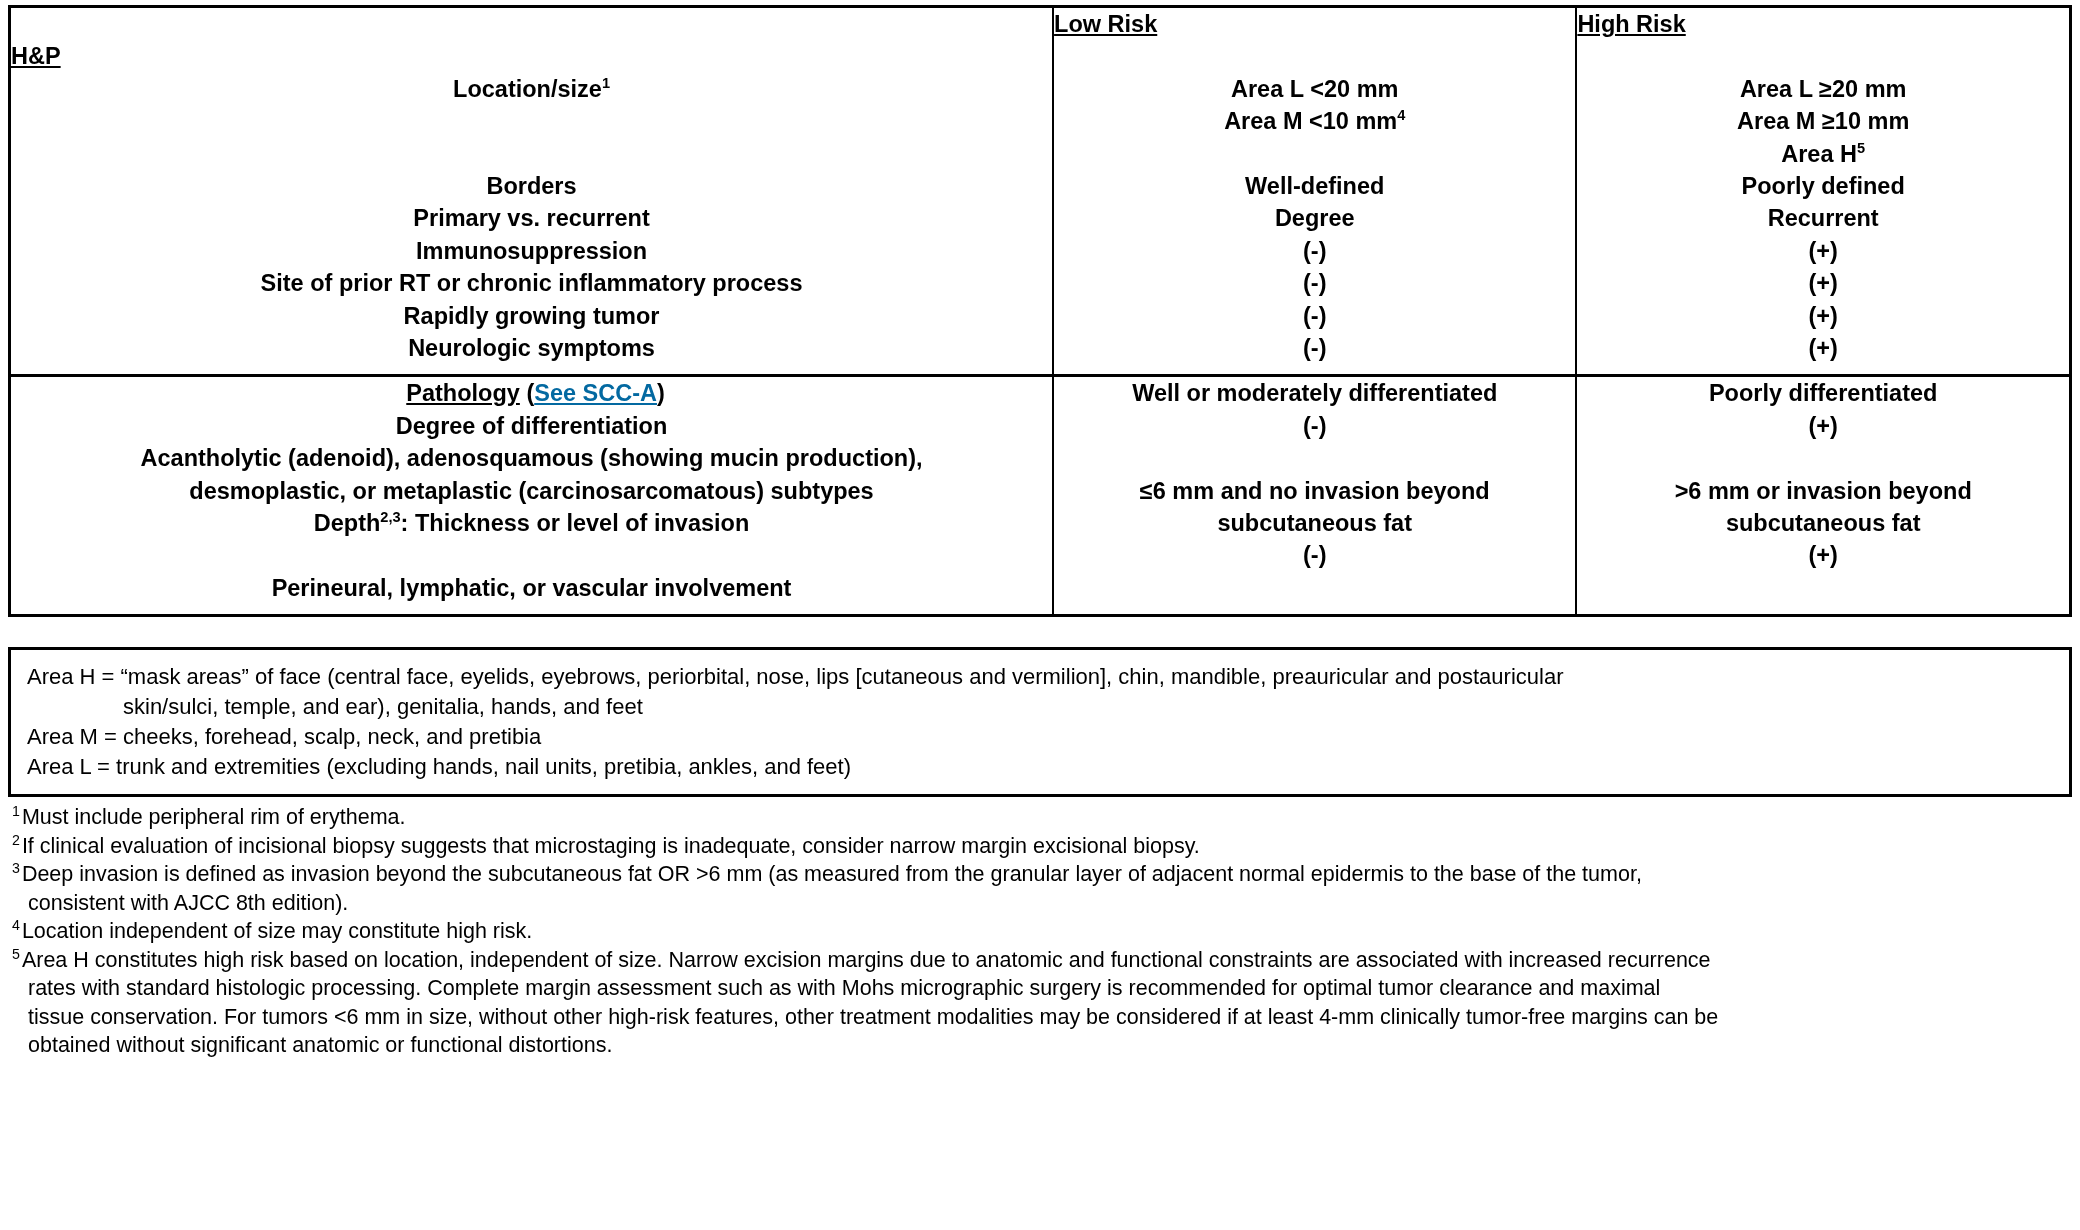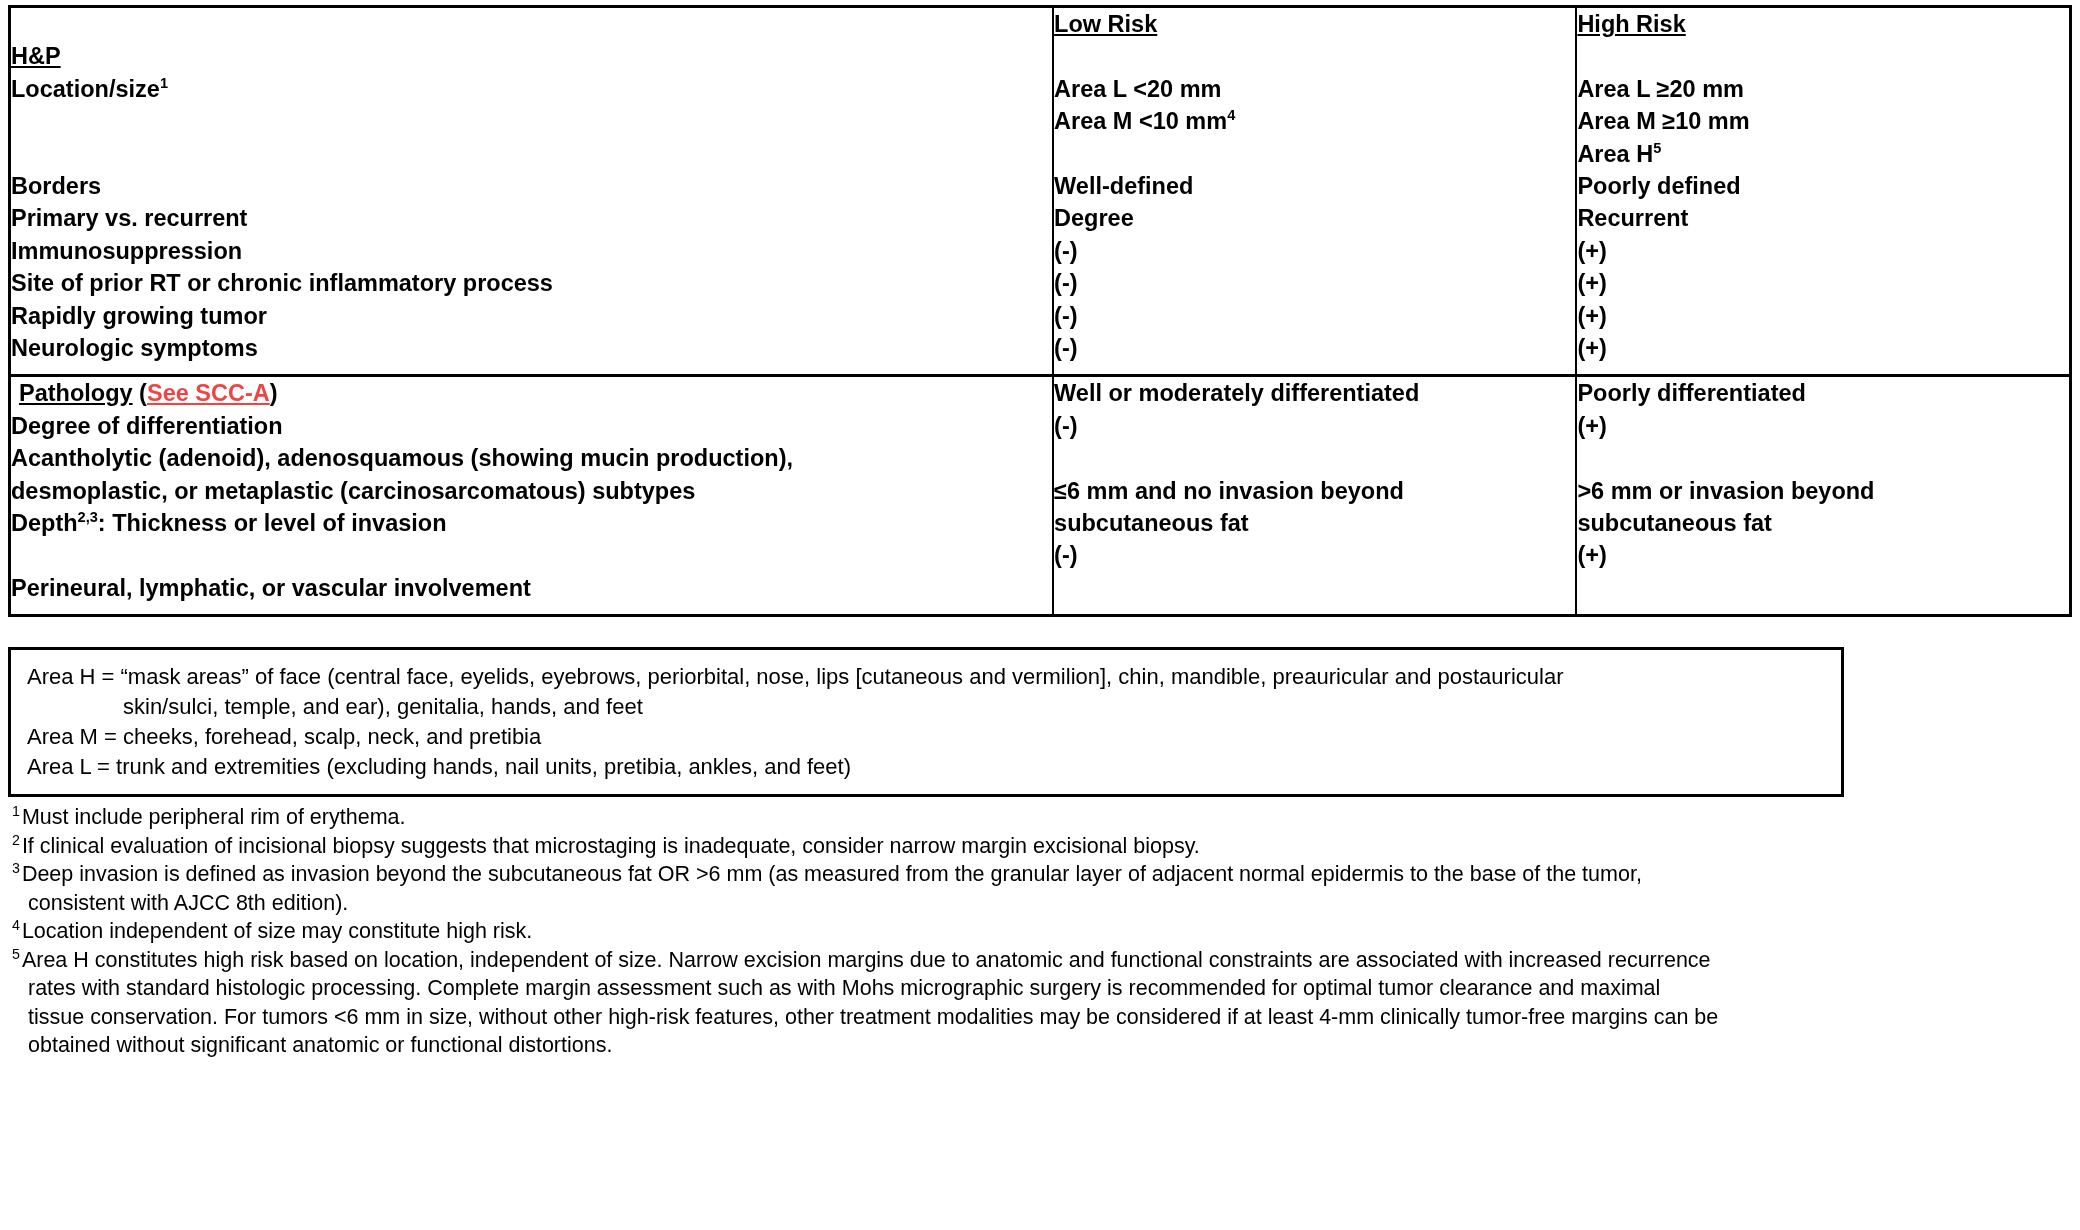--- a/index.html
+++ b/index.html
@@ -43,50 +43,51 @@
   .section-path  { border-top: 3px solid #000 !important; }
 
   .cellpad-left  { padding: 0 6px 0 14px; }
   .cellpad-col   { padding: 0 6px 0 10px; }
 
   .row-line {
     font-weight: bold;
     font-size: 23.5px;
     line-height: 32.4px;
     white-space: nowrap;
+    text-align: center;
   }
   .spacer { display: block; height: 32.4px; }
   .spacer-xs { display: block; height: 10px; }
 
   .hdr {
     font-weight: bold;
     font-size: 23.5px;
     line-height: 32.4px;
     text-decoration: underline;
     text-underline-offset: 2px;
   }
   .u { text-decoration: underline; text-underline-offset: 2px; margin-left: 8px; }
 
   sup {
     font-size: 0.62em;
     vertical-align: super;
     line-height: 0;
   }
 
   .link {
-    color: #ef4444;
+    color: #0369a1;
     text-decoration: underline;
     text-underline-offset: 2px;
   }
   .top-pad-body { padding-top: 7px; }
 
   
   .area-box {
     margin-top: 30px;
-    width: 1836px;
+    width: 2064px;
     border: 3px solid #000;
     padding: 12px 14px 12px 16px;
   }
   .area-line {
     font-size: 22px;
     line-height: 30px;
     font-weight: normal;
     white-space: nowrap;
   }
   .area-indent { padding-left: 96px; }

